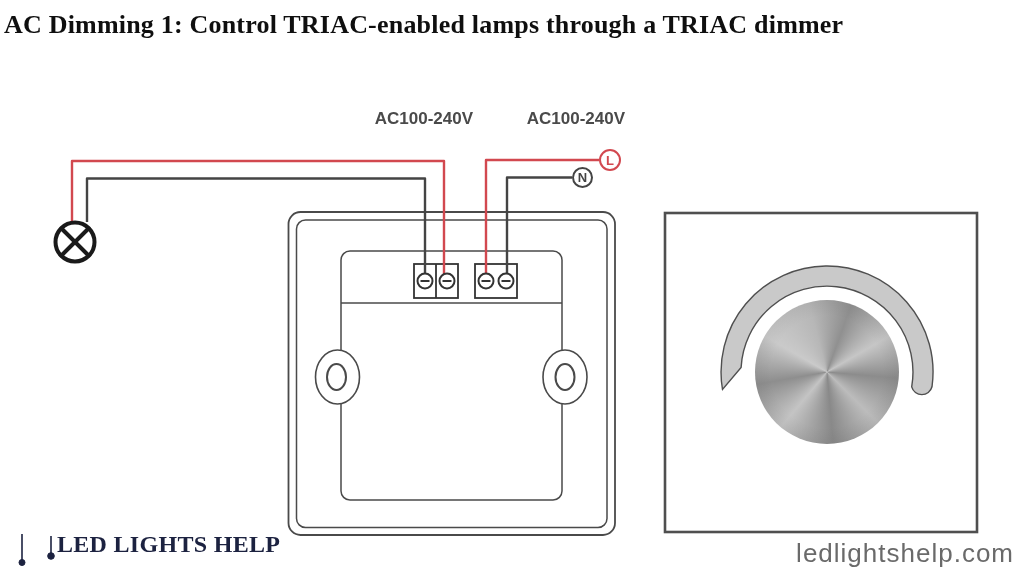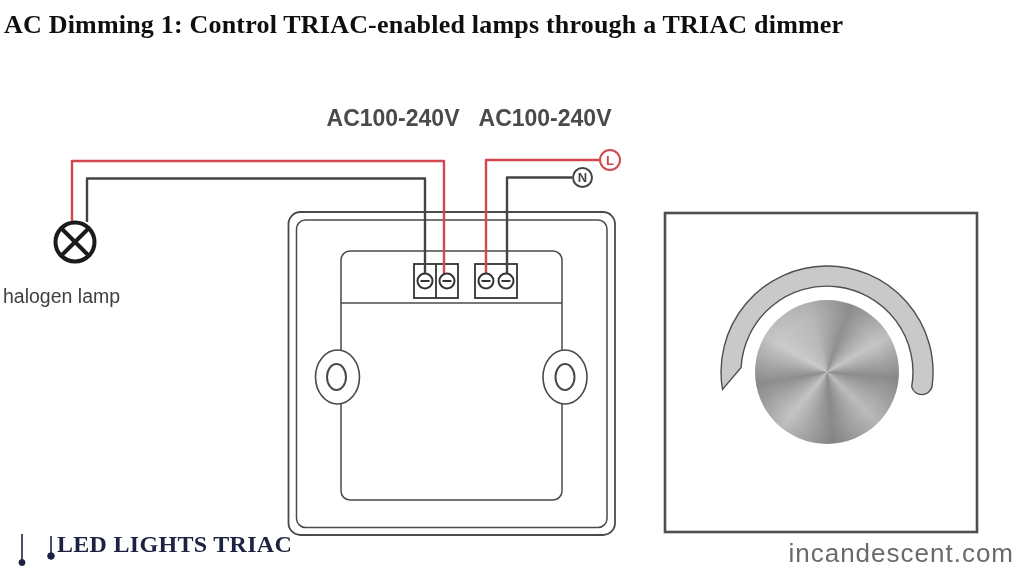--- a/index.html
+++ b/index.html
@@ -29,22 +29,22 @@
     left:4px;top:10px;width:1000px;
     font-family:"Liberation Serif", serif;
     font-size:26px;font-weight:600;
     color:var(--title-black);
     letter-spacing:0.2px;
     white-space:nowrap;
     z-index:3;
   }
   .terminal-label{
     z-index:3;
-    text-align:center;
-    font-size:23px;font-weight:bold;
+    text-align:right;
+    font-size:17px;font-weight:bold;
     color:var(--label-text);
     line-height:21px;
     width:160px;
   }
   .label-output{left:313px;top:108px;}
   .label-input{left:465px;top:108px;}
 
   .lamp-caption{
     left:3px;top:283px;width:290px;
     font-size:19.5px;
@@ -171,30 +171,29 @@
 </div>
 
 <div class="abs terminal-label label-input">
   <div>AC100-240V</div>
 </div>
 
 <div class="term-badge badge-l">L</div>
 <div class="term-badge badge-n">N</div>
 
 <div class="abs lamp-caption">
-  <div>halogen lamp</div>
 </div>
 
 <div class="abs knob"></div>
 
 <div class="abs logo">
   <svg width="60" height="70" viewBox="0 0 60 70">
     <g stroke="var(--brand-navy)" fill="var(--brand-navy)">
       <line x1="14" y1="34" x2="14" y2="60" stroke-width="1.6"></line>
       <circle cx="14" cy="62.5" r="3"></circle>
       <line x1="43" y1="36" x2="43" y2="53" stroke-width="1.6"></line>
       <circle cx="43" cy="56" r="3.3"></circle>
     </g>
   </svg>
-  <span class="logo-text">LED LIGHTS TRIAC</span>
+  <span class="logo-text">LED LIGHTS HELP</span>
 </div>
 
-<div class="abs website">incandescent.com</div>
+<div class="abs website">ledlightshelp.com</div>
 
 </body></html>

